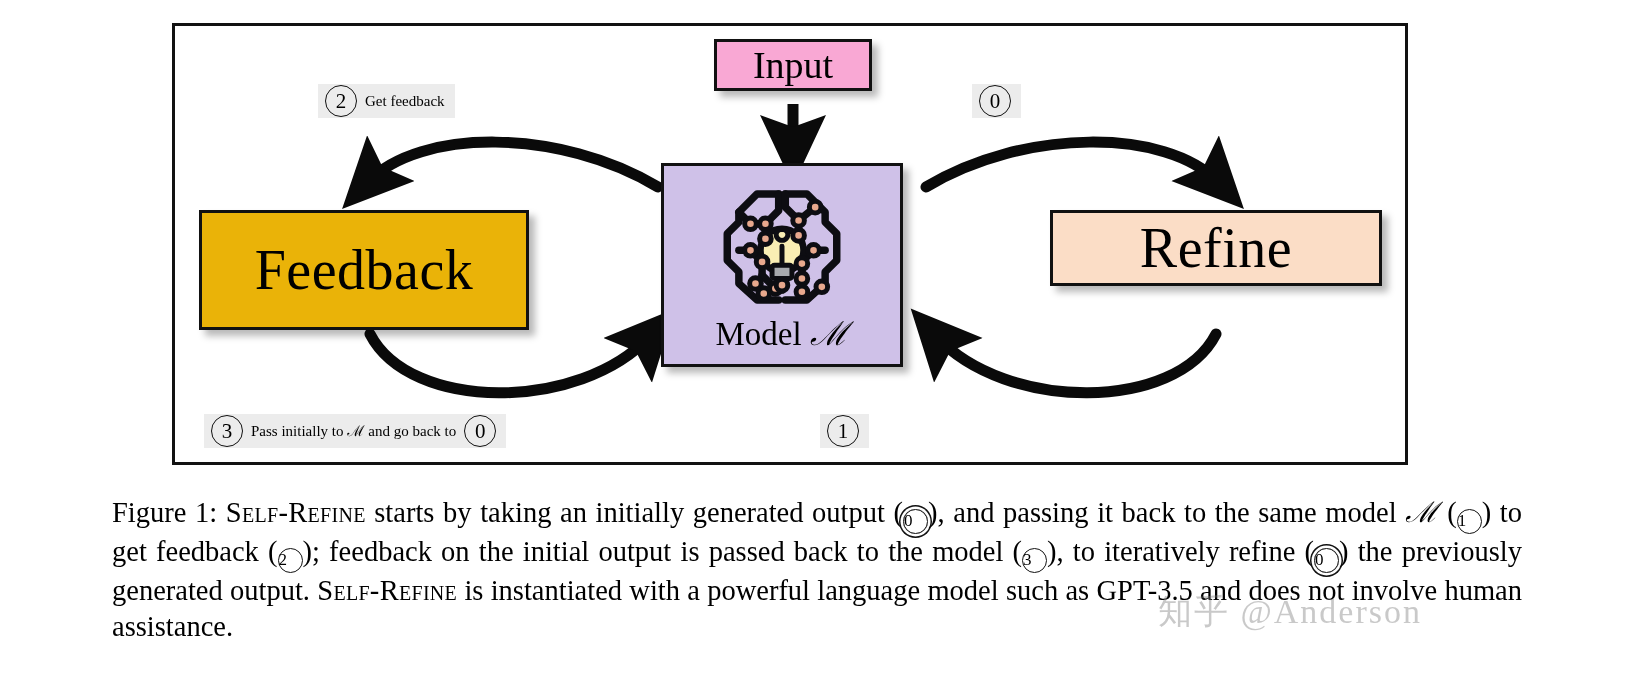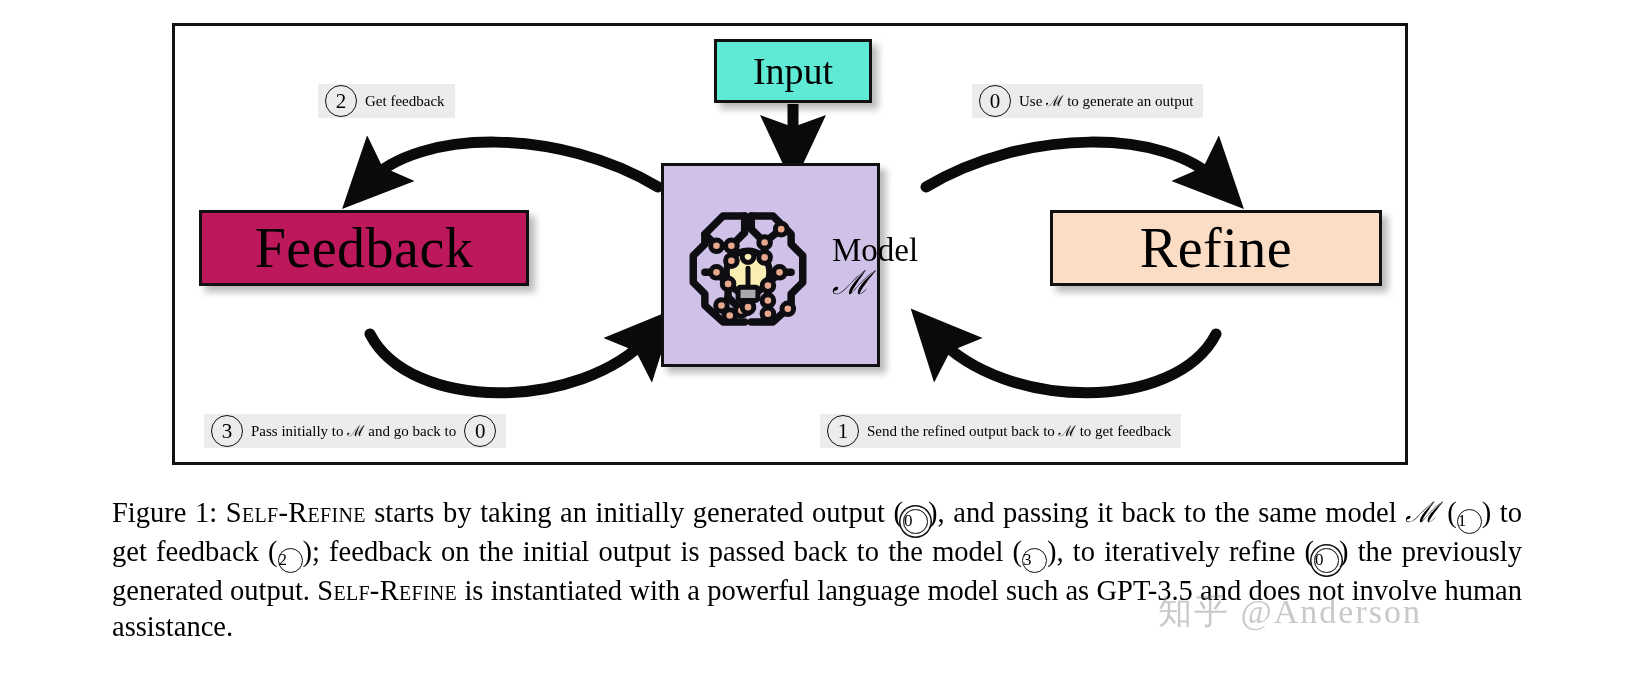--- a/index.html
+++ b/index.html
@@ -46,59 +46,61 @@
     box-shadow: 6px 6px 7px rgba(0,0,0,0.28);
     display: flex;
     align-items: center;
     justify-content: center;
   }
 
   #box-input {
     left: 714px;
     top: 39px;
     width: 158px;
-    height: 64px;
-    background: #5eead4;
+    height: 52px;
+    background: #f9a8d4;
   }
   #box-input .box-label {
     font-size: 38px;
     line-height: 1;
   }
 
   #box-feedback {
     left: 199px;
     top: 210px;
     width: 330px;
-    height: 76px;
-    background: #be185d;
+    height: 120px;
+    background: #eab308;
   }
 
   #box-refine {
     left: 1050px;
     top: 210px;
     width: 332px;
     height: 76px;
     background: #fbddc6;
   }
 
   #box-feedback .box-label,
   #box-refine .box-label {
     font-size: 56px;
     line-height: 1;
     letter-spacing: 0.5px;
   }
 
   #box-model {
     left: 661px;
     top: 163px;
-    width: 219px;
+    width: 242px;
     height: 204px;
     background: #cfc1e8;
+    flex-direction: column;
     justify-content: flex-start;
     padding-top: 6px;
+    text-align: center;
   }
   #brain-icon-wrap {
     width: 168px;
     height: 146px;
     margin-top: 2px;
   }
   #model-label {
     font-size: 33px;
     line-height: 1;
     margin-top: -2px;
@@ -297,29 +299,27 @@
   </div>
 </div>
 
 <div class="step-chip" id="chip-2">
   <span class="circ-num">2</span>
   <span class="chip-text">Get feedback</span>
 </div>
 
 <div class="step-chip" id="chip-0">
   <span class="circ-num">0</span>
-  <span class="chip-text">Use ℳ to generate an output</span>
 </div>
 
 <div class="step-chip" id="chip-3">
   <span class="circ-num">3</span>
   <span class="chip-text">Pass initially to ℳ and go back to</span>
   <span class="circ-num" style="margin-left:8px;">0</span>
 </div>
 
 <div class="step-chip" id="chip-1">
   <span class="circ-num">1</span>
-  <span class="chip-text">Send the refined output back to ℳ to get feedback</span>
 </div>
 
 <div id="caption"><span>Figure 1: </span><span class="smallcaps">Self-Refine</span><span> starts by taking an initially generated output (</span><span class="dcirc dbl">0</span><span>), and passing it back to the same model </span><span class="mathcal">ℳ</span><span> (</span><span class="dcirc">1</span><span>) to get feedback (</span><span class="dcirc">2</span><span>); feedback on the initial output is passed back to the model (</span><span class="dcirc">3</span><span>), to iteratively refine (</span><span class="dcirc dbl">0</span><span>) the previously generated output. </span><span class="smallcaps">Self-Refine</span><span> is instantiated with a powerful language model such as GPT-3.5 and does not involve human assistance.</span></div>
 
 <div id="watermark">知乎 @Anderson</div>
 
 </body></html>

